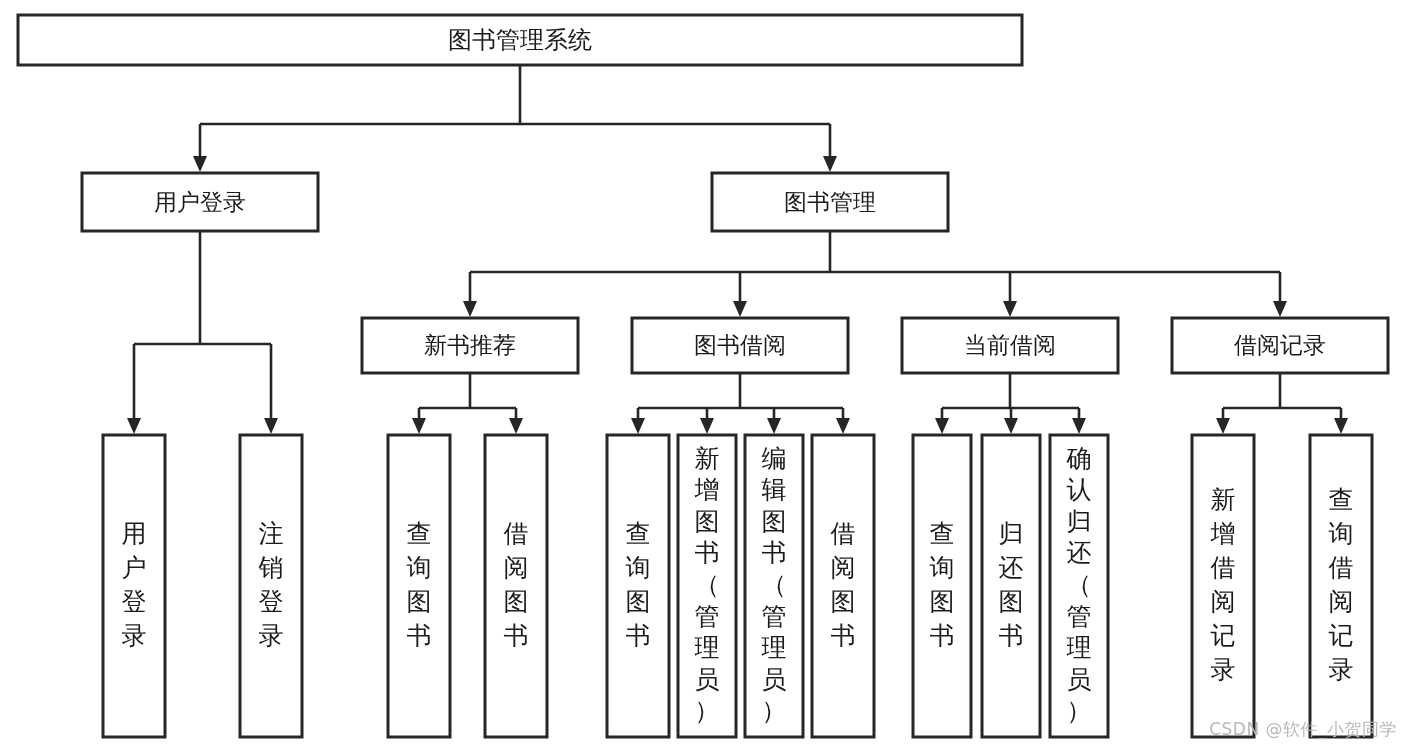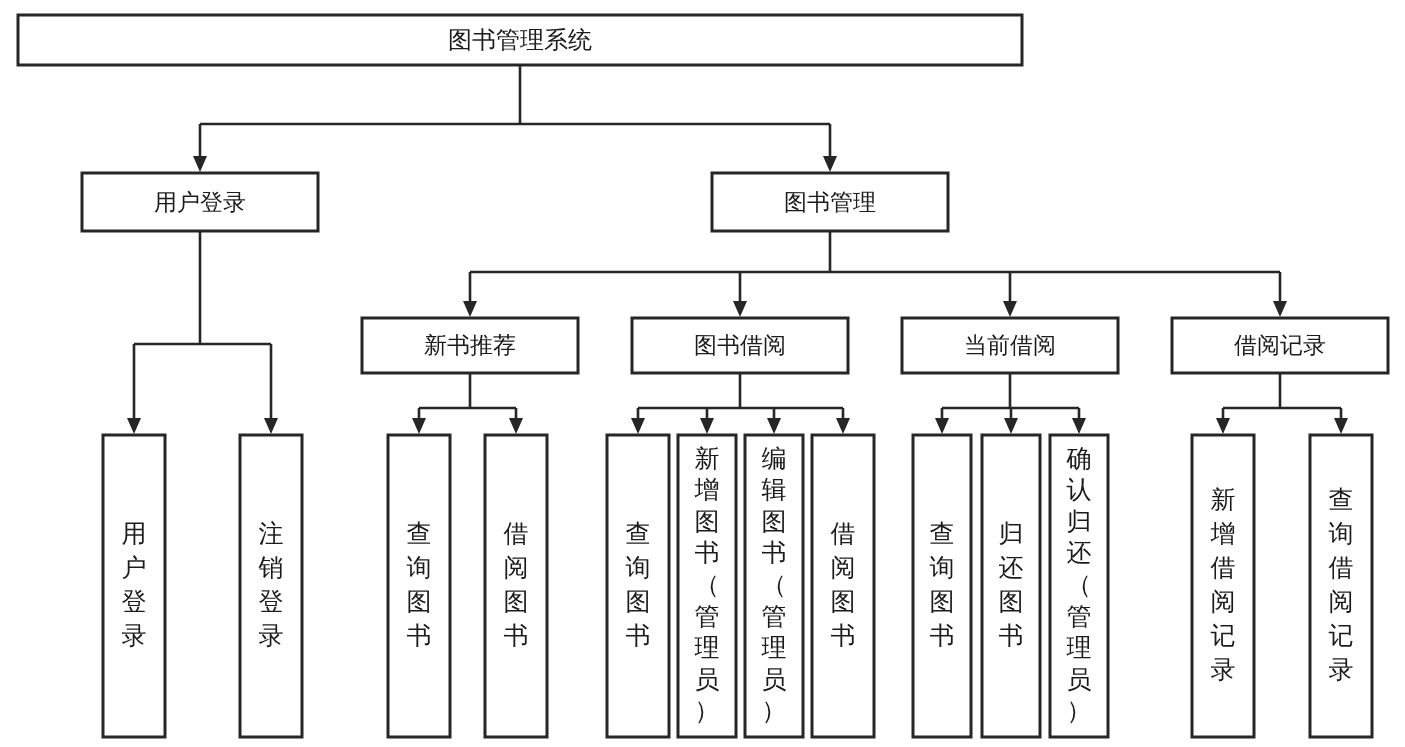--- a/index.html
+++ b/index.html
@@ -196,13 +196,14 @@
           <rect x="1192" y="435" width="62" height="302" class="leaf-rect"></rect>
           <text x="1223" y="508" class="leaf-label"><tspan x="1223" dy="0">新</tspan><tspan x="1223" dy="34">增</tspan><tspan x="1223" dy="34">借</tspan><tspan x="1223" dy="34">阅</tspan><tspan x="1223" dy="34">记</tspan><tspan x="1223" dy="34">录</tspan></text>
         </g>
         <g>
           <rect x="1310" y="435" width="62" height="302" class="leaf-rect"></rect>
           <text x="1341" y="508" class="leaf-label"><tspan x="1341" dy="0">查</tspan><tspan x="1341" dy="34">询</tspan><tspan x="1341" dy="34">借</tspan><tspan x="1341" dy="34">阅</tspan><tspan x="1341" dy="34">记</tspan><tspan x="1341" dy="34">录</tspan></text>
         </g>
       </g>
   </svg>
 
+  <div class="watermark">CSDN @软件_小贺同学</div>
 </div>
 
 </body></html>

